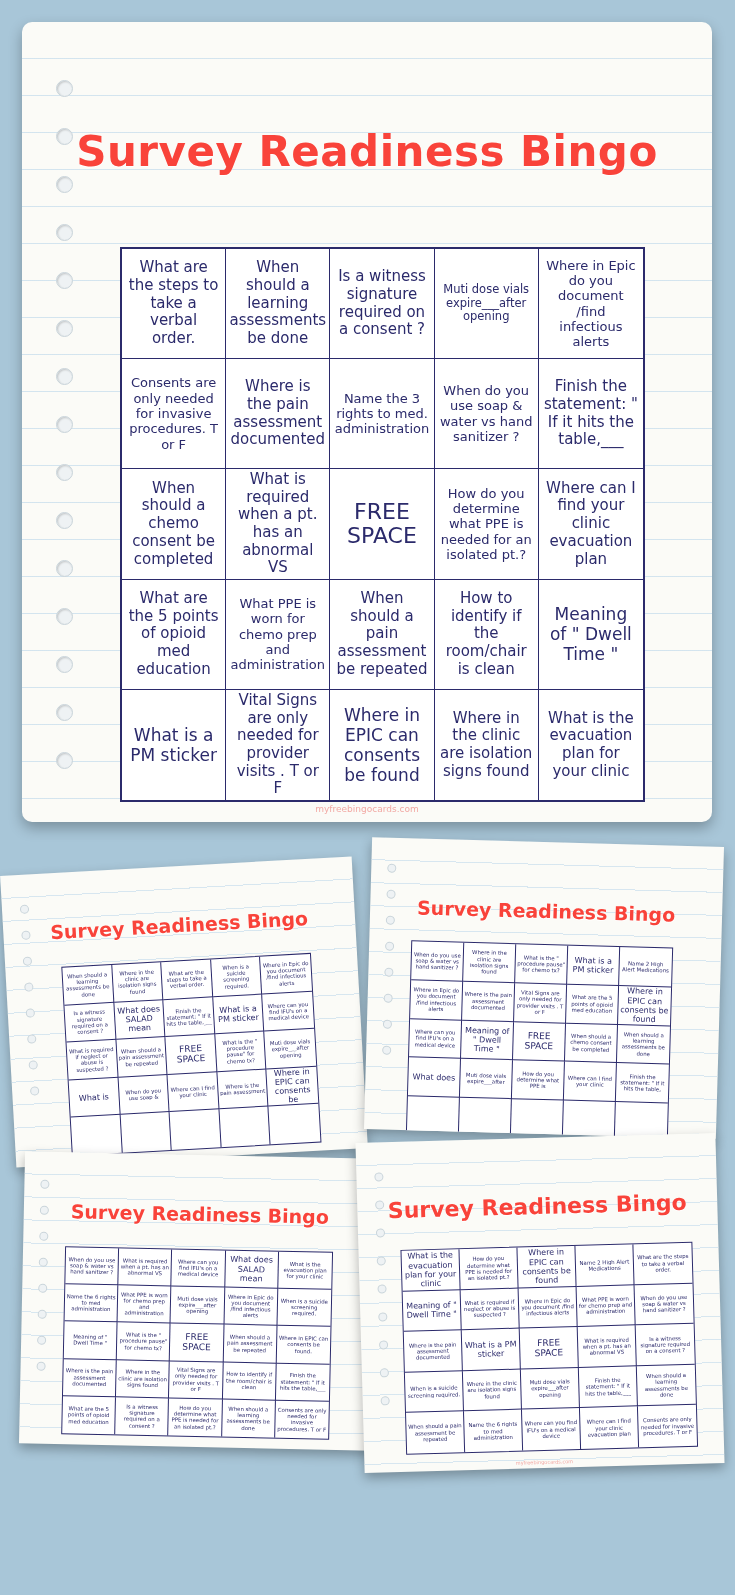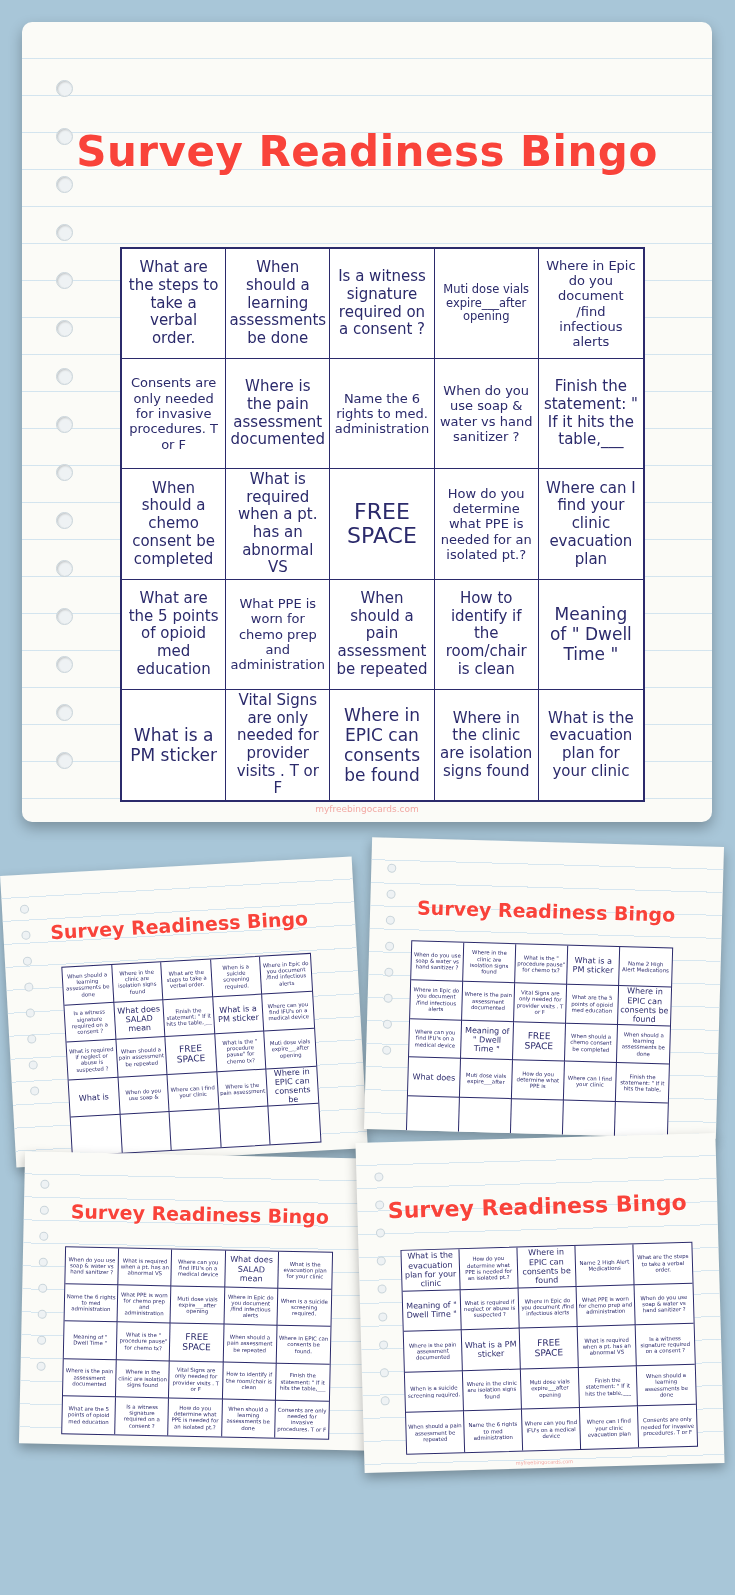--- a/index.html
+++ b/index.html
@@ -161,21 +161,21 @@
 
   <div class="grid" id="main-grid">
     <div class="cell med">What are the steps to take a verbal order.</div>
     <div class="cell med">When should a learning assessments be done</div>
     <div class="cell med">Is a witness signature required on a consent ?</div>
     <div class="cell small">Muti dose vials expire___after opening</div>
     <div class="cell">Where in Epic do you document /find infectious alerts</div>
 
     <div class="cell">Consents are only needed for invasive procedures. T or F</div>
     <div class="cell med">Where is the pain assessment documented</div>
-    <div class="cell">Name the 6 rights to med. administration</div>
+    <div class="cell">Name the 3 rights to med. administration</div>
     <div class="cell">When do you use soap &amp; water vs hand sanitizer ?</div>
     <div class="cell med">Finish the statement: " If it hits the table,___</div>
 
     <div class="cell med">When should a chemo consent be completed</div>
     <div class="cell med">What is required when a pt. has an abnormal VS</div>
     <div class="cell free">FREE SPACE</div>
     <div class="cell">How do you determine what PPE is needed for an isolated pt.?</div>
     <div class="cell med">Where can I find your clinic evacuation plan</div>
 
     <div class="cell med">What are the 5 points of opioid med education</div>

